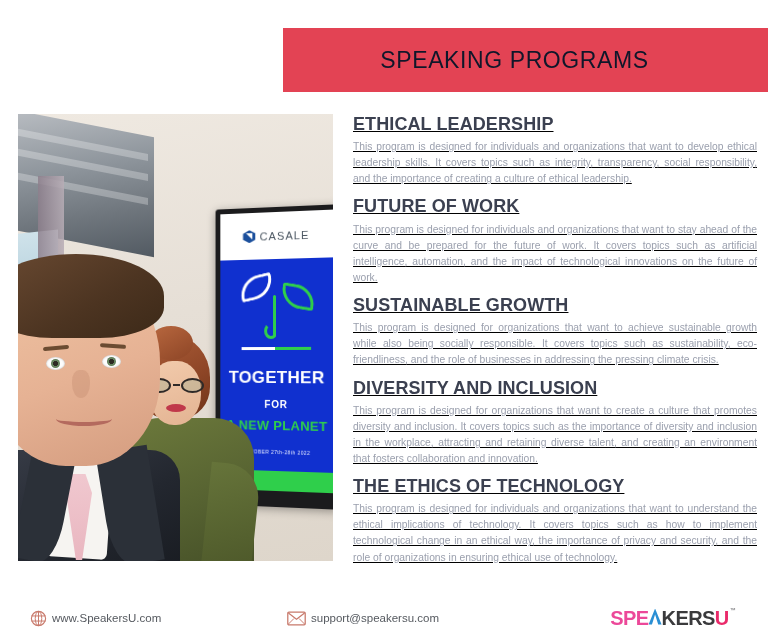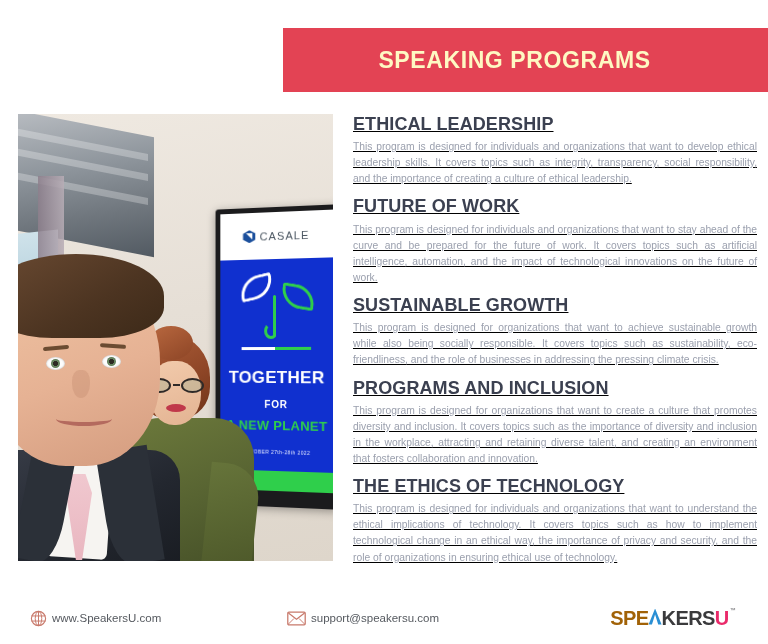--- a/index.html
+++ b/index.html
@@ -25,23 +25,23 @@
     left: 283px;
     top: 28px;
     width: 485px;
     height: 64px;
     background: #e34354;
     display: flex;
     align-items: center;
     justify-content: center;
   }
   .header-title {
-    color: #fef9c3;
+    color: #0f172a;
     font-size: 23px;
-    font-weight: bold;
+    font-weight: normal;
     letter-spacing: 0.6px;
     font-family: "Liberation Sans", sans-serif;
     padding-right: 22px;
   }
 
   
   .photo-frame {
     position: absolute;
     left: 18px;
     top: 114px;
@@ -320,21 +320,21 @@
   }
   .logo-wrap {
     position: relative;
     display: inline-flex;
     align-items: baseline;
     font-family: "Liberation Sans", sans-serif;
     font-weight: bold;
     font-size: 20px;
     letter-spacing: -0.6px;
   }
-  .logo-spe { color: #a16207; }
+  .logo-spe { color: #ec4899; }
   .logo-a   { position: relative; color: transparent; width: 13px; display: inline-block; }
   .logo-a-glyph {
     position: absolute; left: 0; bottom: 0; width: 13px; height: 16px;
     background: #2a8fd4;
     clip-path: polygon(50% 0%, 100% 100%, 74% 100%, 50% 38%, 26% 100%, 0 100%);
   }
   .logo-kers { color: #3a3a3c; }
   .logo-u    { color: #ea2a6a; }
   .logo-tm   { color: #6b6b6e; font-size: 6px; font-weight: normal; align-self: flex-start; margin-left: 1px; }
 </style>
@@ -422,21 +422,21 @@
       <div class="program-title">FUTURE OF WORK</div>
       <div class="program-body">This program is designed for individuals and organizations that want to stay ahead of the curve and be prepared for the future of work. It covers topics such as artificial intelligence, automation, and the impact of technological innovations on the future of work.</div>
     </div>
 
     <div class="program">
       <div class="program-title">SUSTAINABLE GROWTH</div>
       <div class="program-body">This program is designed for organizations that want to achieve sustainable growth while also being socially responsible. It covers topics such as sustainability, eco-friendliness, and the role of businesses in addressing the pressing climate crisis.</div>
     </div>
 
     <div class="program">
-      <div class="program-title">PROGRAMS AND INCLUSION</div>
+      <div class="program-title">DIVERSITY AND INCLUSION</div>
       <div class="program-body">This program is designed for organizations that want to create a culture that promotes diversity and inclusion. It covers topics such as the importance of diversity and inclusion in the workplace, attracting and retaining diverse talent, and creating an environment that fosters collaboration and innovation.</div>
     </div>
 
     <div class="program">
       <div class="program-title">THE ETHICS OF TECHNOLOGY</div>
       <div class="program-body">This program is designed for individuals and organizations that want to understand the ethical implications of technology. It covers topics such as how to implement technological change in an ethical way, the importance of privacy and security, and the role of organizations in ensuring ethical use of technology.</div>
     </div>
 
   </div>
 

